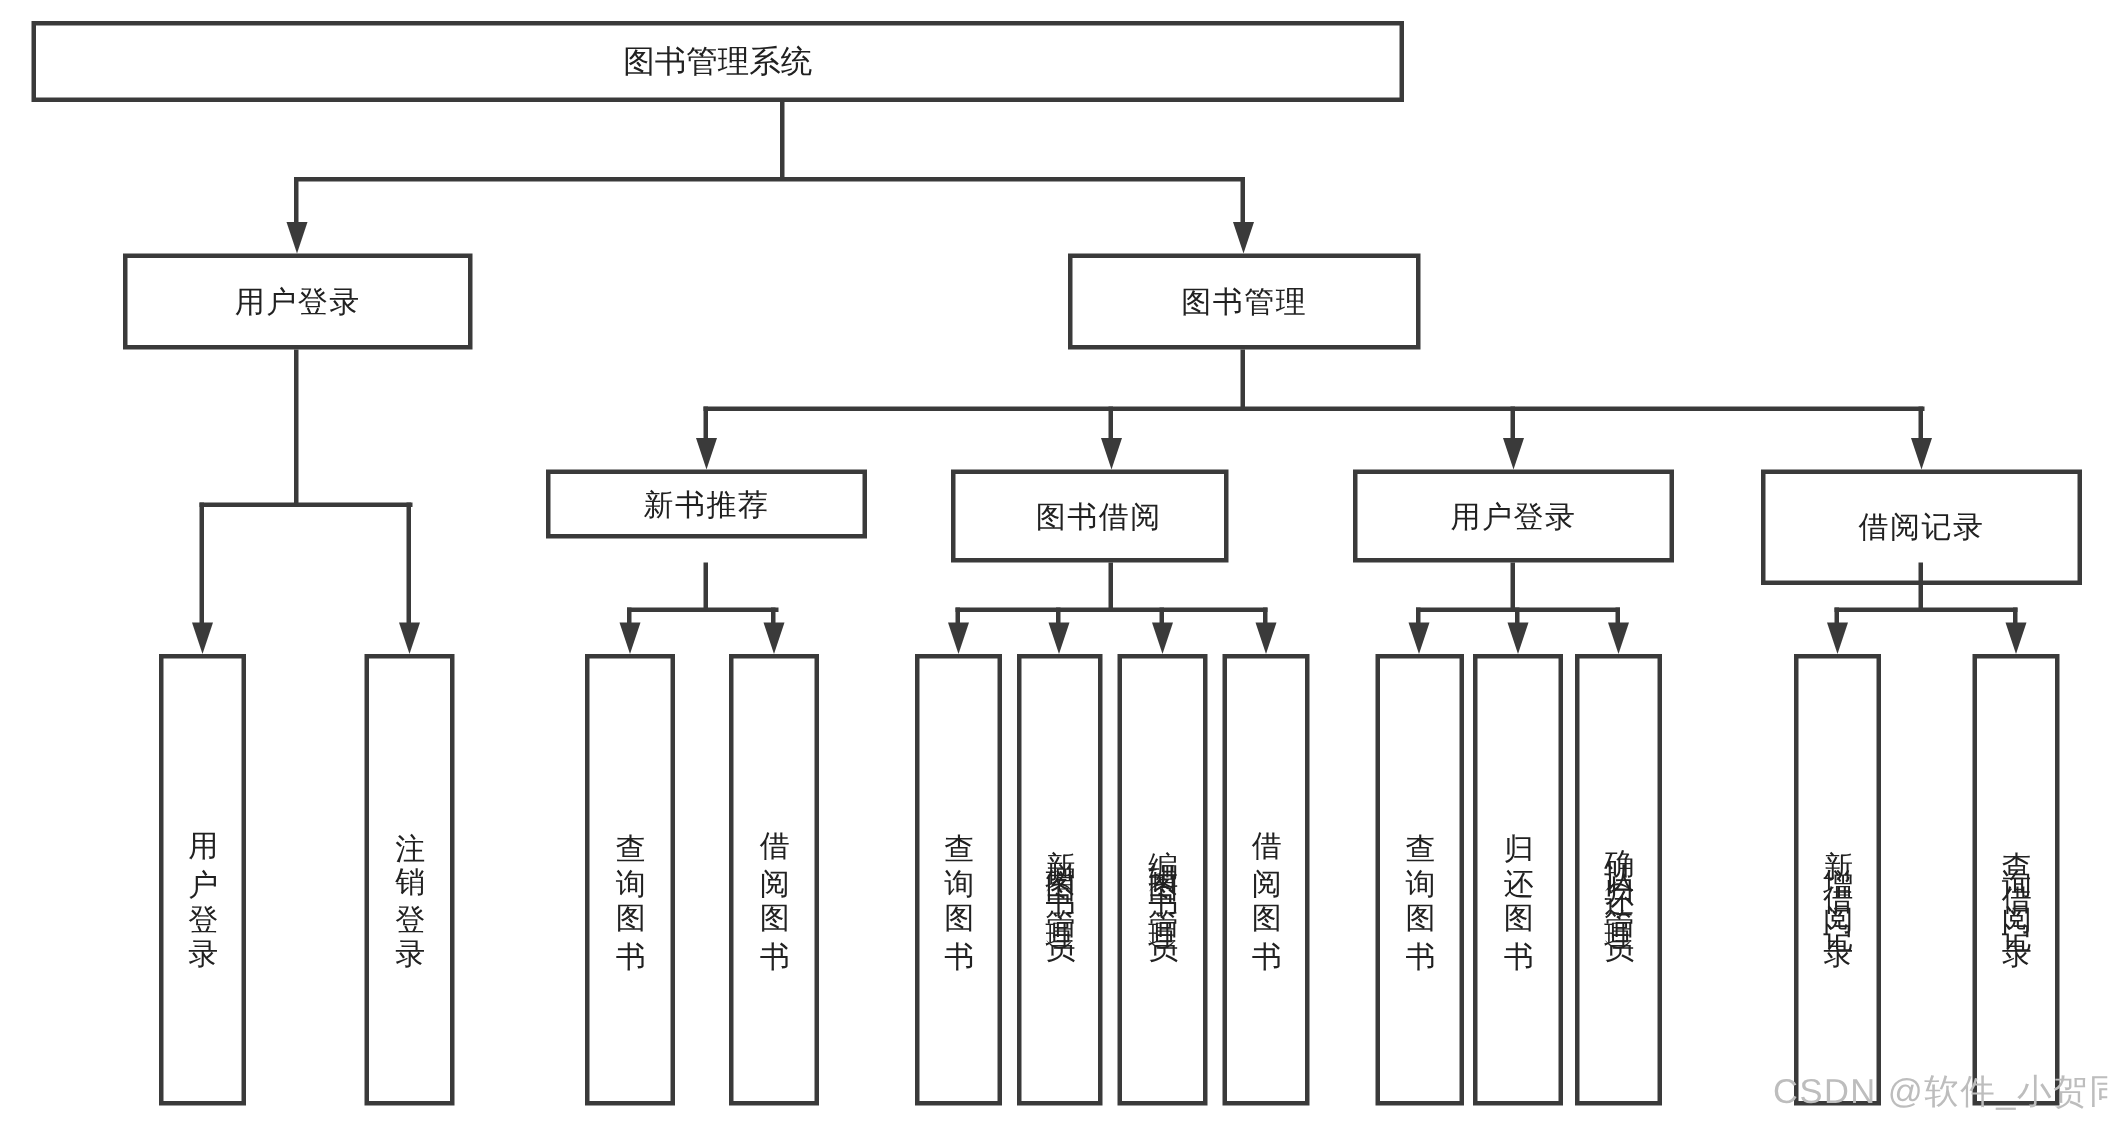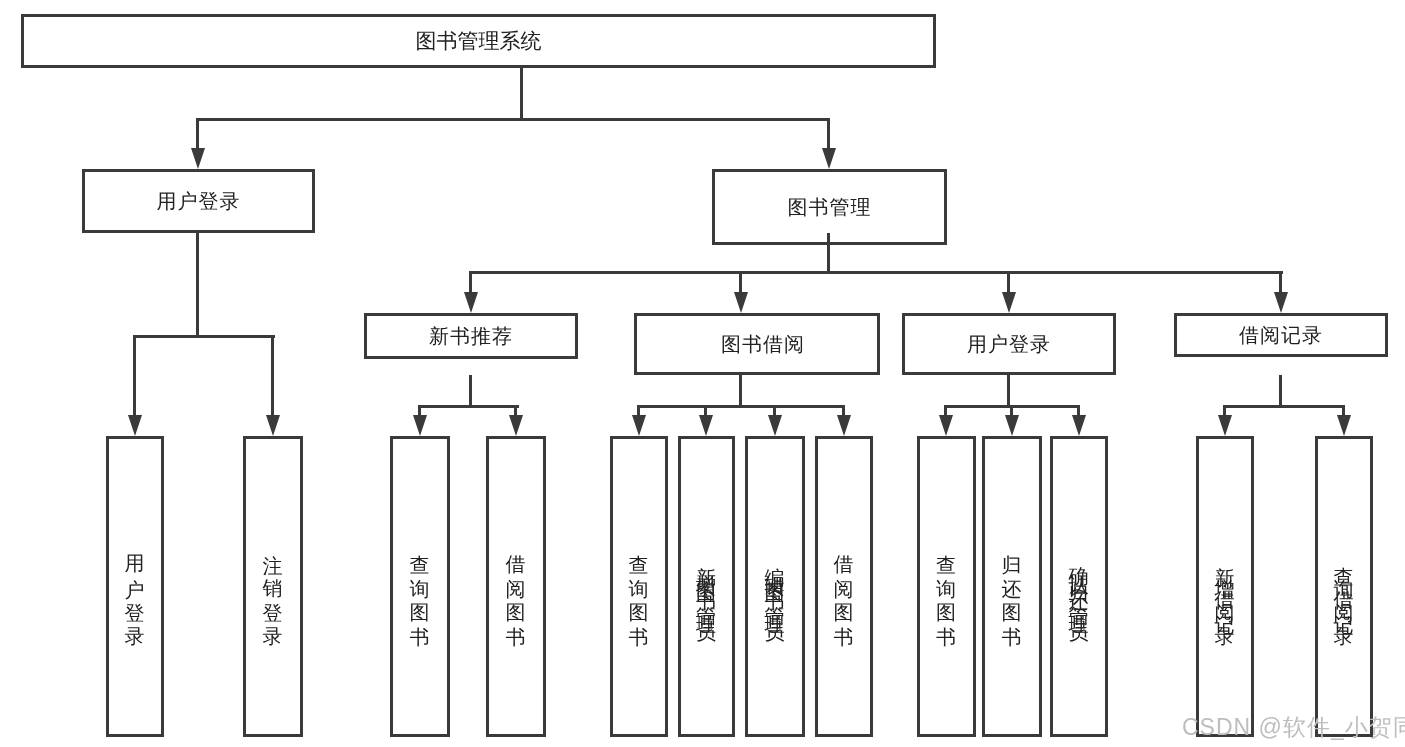--- a/index.html
+++ b/index.html
@@ -55,34 +55,34 @@
 
 <div id="stage">
 
   <div class="box" style="left:21px;top:14px;width:915px;height:54px;">
     <span class="root-label">图书管理系统</span>
   </div>
 
   <div class="box" style="left:82px;top:169px;width:233px;height:64px;">
     <span class="hlabel">用户登录</span>
   </div>
-  <div class="box" style="left:712px;top:169px;width:235px;height:76px;">
+  <div class="box" style="left:712px;top:169px;width:235px;height:64px;">
     <span class="hlabel">图书管理</span>
   </div>
 
   <div class="box" style="left:364px;top:313px;width:214px;height:46px;">
     <span class="hlabel">新书推荐</span>
   </div>
-  <div class="box" style="left:634px;top:313px;width:246px;height:62px;padding-left:12px;">
+  <div class="box" style="left:634px;top:313px;width:185px;height:62px;padding-left:12px;">
     <span class="hlabel">图书借阅</span>
   </div>
   <div class="box" style="left:902px;top:313px;width:214px;height:62px;">
     <span class="hlabel">用户登录</span>
   </div>
-  <div class="box" style="left:1174px;top:313px;width:214px;height:44px;justify-content:center;">
+  <div class="box" style="left:1174px;top:313px;width:214px;height:77px;justify-content:center;">
     <span class="hlabel">借阅记录</span>
   </div>
 
   <div class="box vbox ls4" style="left:106px;top:436px;width:58px;height:301px;">
     <span>用户登录</span>
   </div>
   <div class="box vbox ls4" style="left:243px;top:436px;width:60px;height:301px;">
     <span>注销登录</span>
   </div>
 

